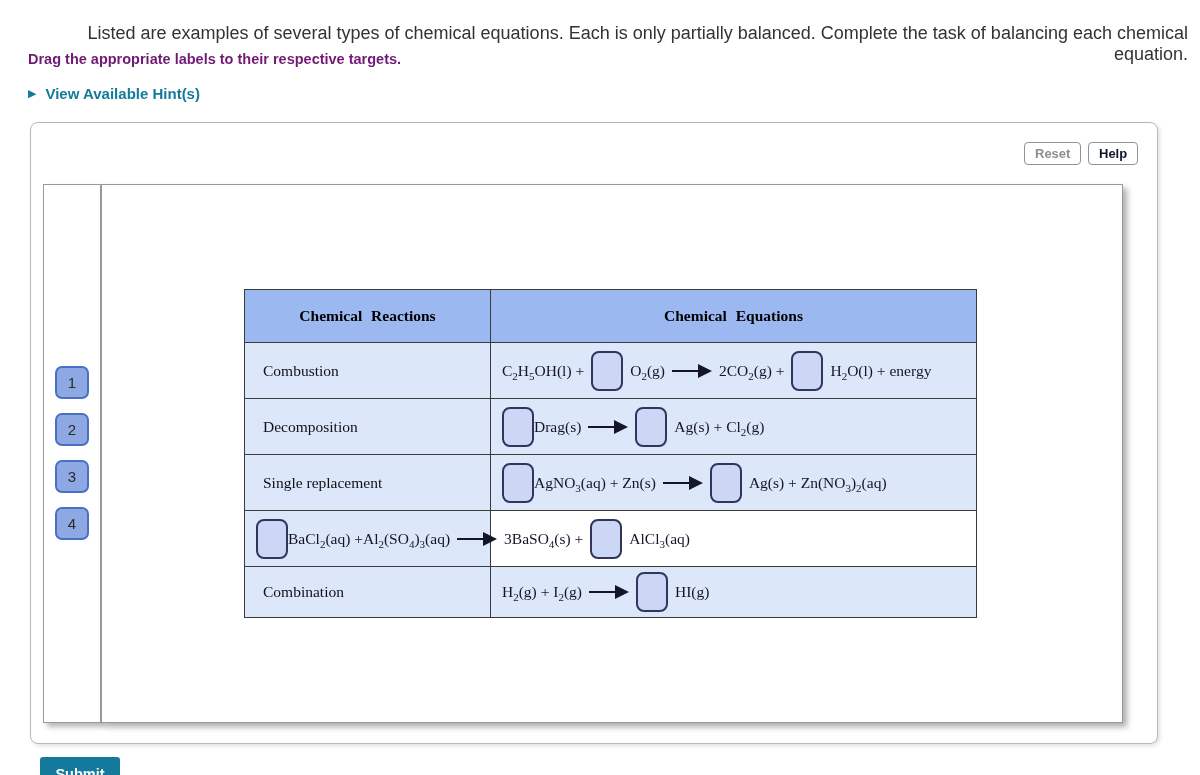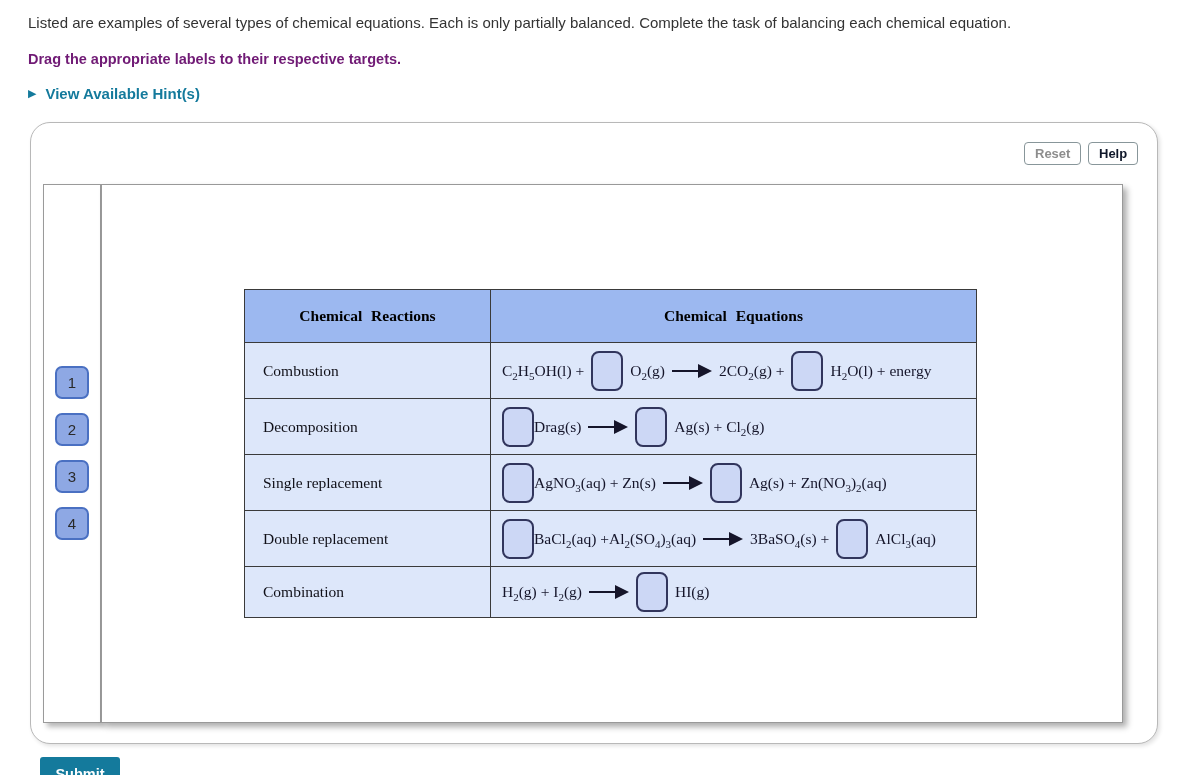--- a/index.html
+++ b/index.html
@@ -1,30 +1,30 @@
 <!DOCTYPE html>
 <html style="--accent_teal: #147a9c; --chip_fill: #8ea8e4; --chip_border: #4a70c2; --header_fill: #9cb8f0; --row_fill: #dde7fa; --target_fill: #ccd7f5; --target_border: #31355c; --table_border: #3a3a3a;"><head>
 <meta charset="utf-8">
 <style>
   * { box-sizing: border-box; margin: 0; padding: 0; }
   html, body { width: 1200px; height: 775px; overflow: hidden; background: #ffffff;
     font-family: "Liberation Sans", sans-serif; position: relative; }
 
-  .instr1 { position: absolute; left: 28px; top: 14px; width: 1160px;
-    font-size: 15px; color: #333; }
+  .instr1 { position: absolute; left: 28px; top: 23px; width: 1160px;
+    font-size: 18px; color: #333; text-align: right; }
   .instr2 { position: absolute; left: 28px; top: 51px; width: 1160px;
     font-size: 14.5px; font-weight: bold; color: #701a75; }
 
   .hint-link { position: absolute; left: 28px; top: 85px; display: flex;
     align-items: center; cursor: pointer; color: var(--accent_teal); }
   .hint-arrow { font-size: 11px; margin-right: 9px; line-height: 1; }
   .hint-text { font-size: 15px; font-weight: bold; }
 
   .panel { position: absolute; left: 30px; top: 122px; width: 1128px; height: 622px;
-    border: 1px solid #b8b8b8; border-radius: 20px; background: #fff;
+    border: 1px solid #b8b8b8; border-radius: 8px; background: #fff;
     box-shadow: 2px 2px 4px rgba(0,0,0,0.12); }
 
   .btn { position: absolute; top: 19px; height: 23px; padding: 0 10px;
     border: 1px solid #88969a; border-radius: 4px; background: #fff;
     font-family: "Liberation Sans", sans-serif; font-size: 13px; font-weight: bold;
     display: flex; align-items: center; cursor: pointer; }
   .btn-reset { left: 993px; color: #8d8d8d; }
   .btn-help  { left: 1057px; color: #0f172a; }
 
   .bin { position: absolute; left: 12px; top: 61px; width: 58px; height: 539px;
@@ -124,21 +124,20 @@
           <div class="td td-reaction">Single replacement</div>
           <div class="td td-eq">
             <div class="target" style="margin-right: 0px;"></div>
             <span class="fx">AgNO<sub>3</sub>(aq) + Zn(s)</span>
             <div class="arrow"></div>
             <div class="target"></div>
             <span class="fx">Ag(s) + Zn(NO<sub>3</sub>)<sub>2</sub>(aq)</span>
           </div>
         </div>
         <div class="tr">
-          <div class="td td-reaction">Double replacement</div>
           <div class="td td-eq">
             <div class="target" style="margin-right: 0px;"></div>
             <span class="fx">BaCl<sub>2</sub>(aq) +Al<sub>2</sub>(SO<sub>4</sub>)<sub>3</sub>(aq)</span>
             <div class="arrow"></div>
             <span class="fx">3BaSO<sub>4</sub>(s) +</span>
             <div class="target"></div>
             <span class="fx">AlCl<sub>3</sub>(aq)</span>
           </div>
         </div>
         <div class="tr">

